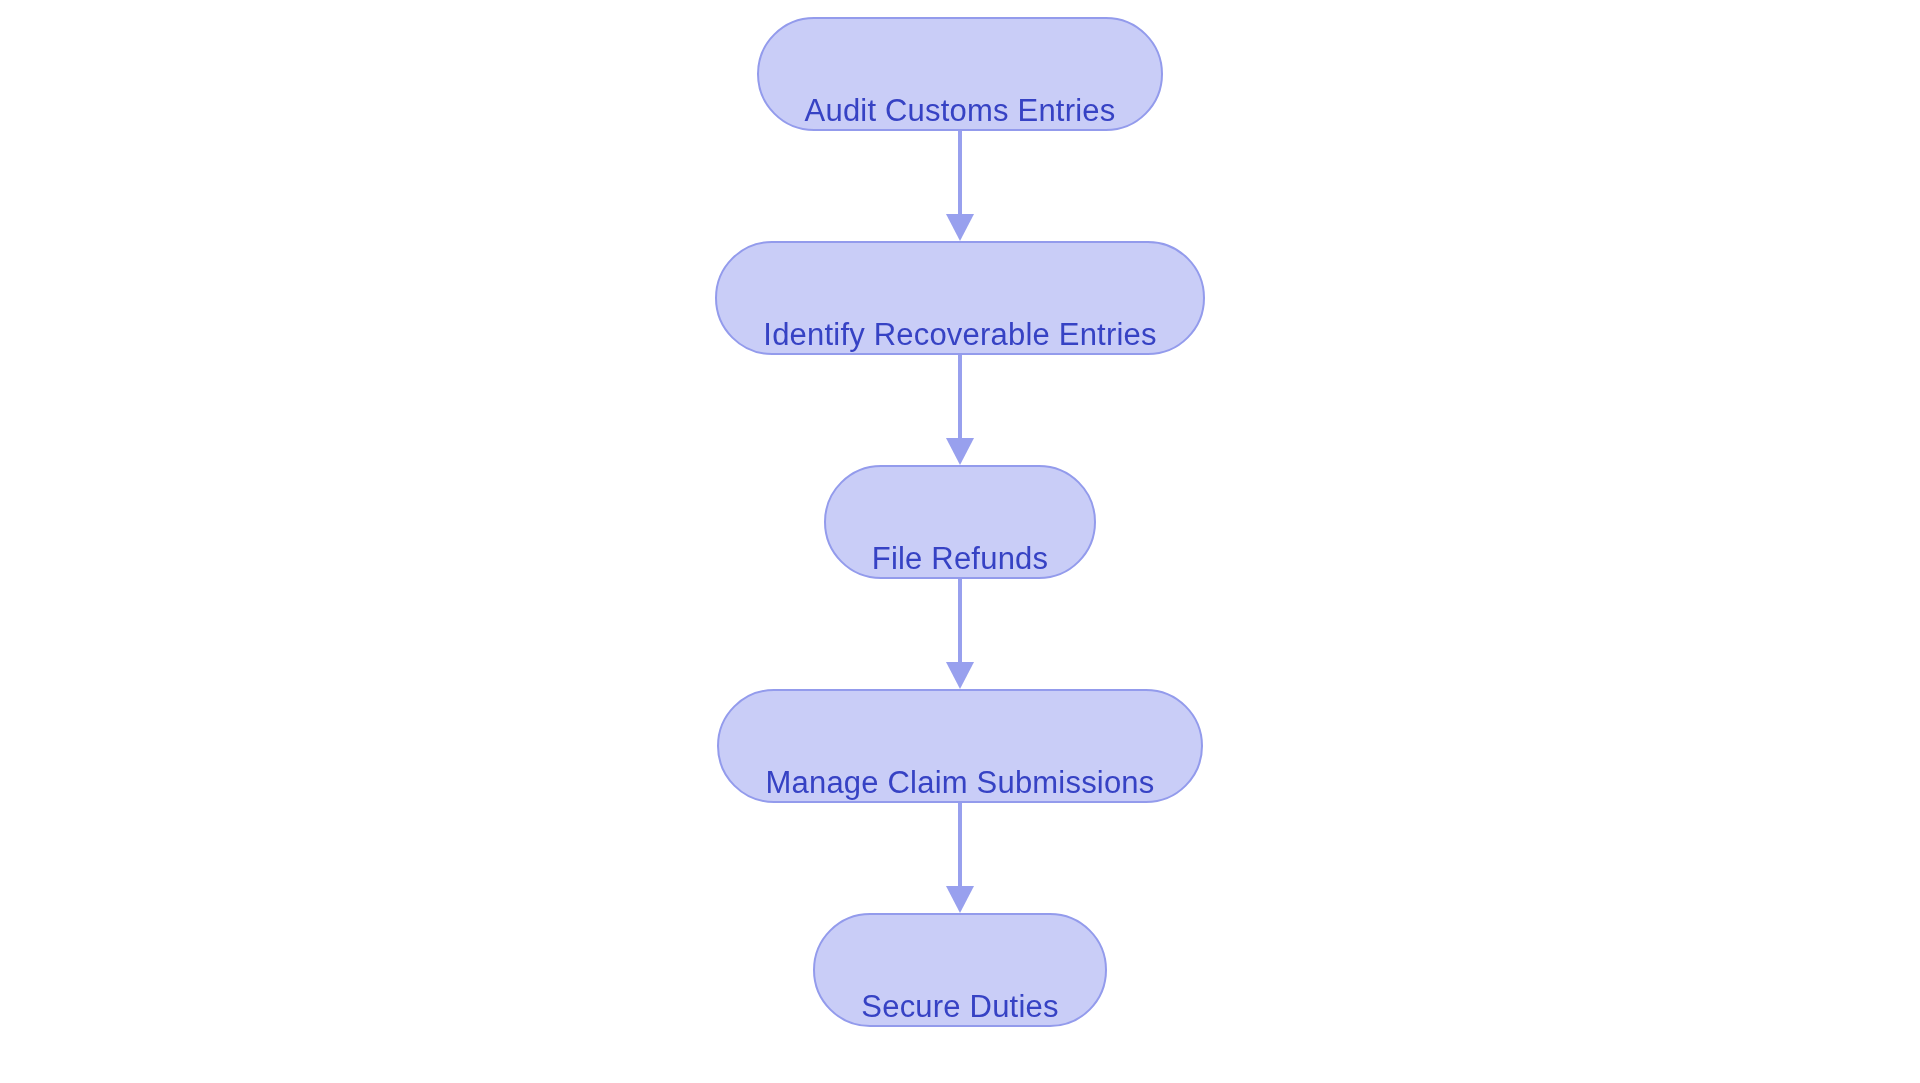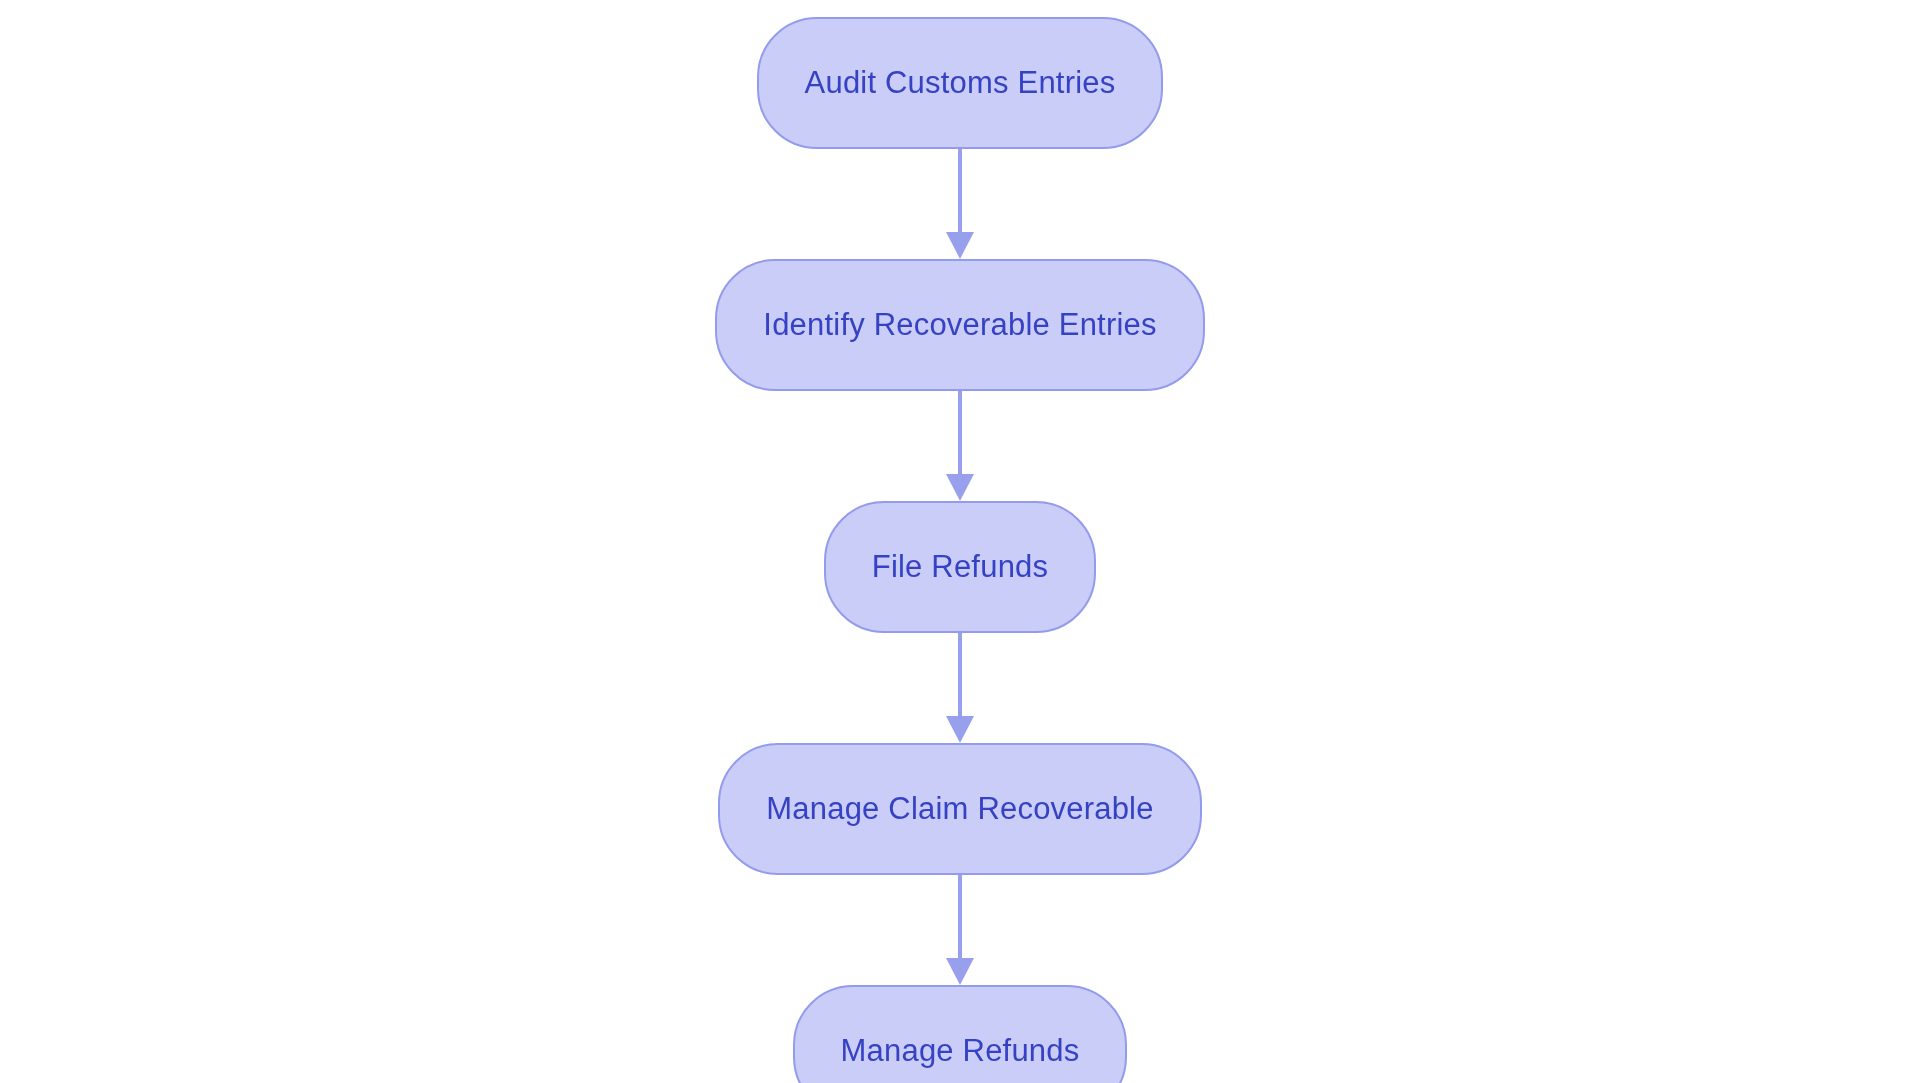--- a/index.html
+++ b/index.html
@@ -15,25 +15,25 @@
   .flowchart {
     width: 100%;
     height: 100%;
     display: flex;
     flex-direction: column;
     align-items: center;
     padding-top: 17px;
   }
 
   .flow-node {
-    height: 132px;
+    height: 114px;
     min-width: 230px;
     padding: 0 46px;
     display: flex;
-    align-items: center;
+    align-items: flex-end;
     justify-content: center;
     background: var(--node-fill, #c9cdf7);
     border: 2px solid var(--node-border, #939bec);
     border-radius: 60px;
     color: var(--node-text, #3642c4);
     font-size: 31px;
     letter-spacing: 0.2px;
     white-space: nowrap;
     flex: 0 0 auto;
   }
@@ -86,25 +86,25 @@
   <div class="flow-node">
     <span>File Refunds</span>
   </div>
 
   <div class="flow-arrow">
     <div class="shaft"></div>
     <div class="head"></div>
   </div>
 
   <div class="flow-node">
-    <span>Manage Claim Recoverable</span>
+    <span>Manage Claim Submissions</span>
   </div>
 
   <div class="flow-arrow">
     <div class="shaft"></div>
     <div class="head"></div>
   </div>
 
   <div class="flow-node">
-    <span>Manage Refunds</span>
+    <span>Secure Duties</span>
   </div>
 
 </div>
 
 </body></html>

